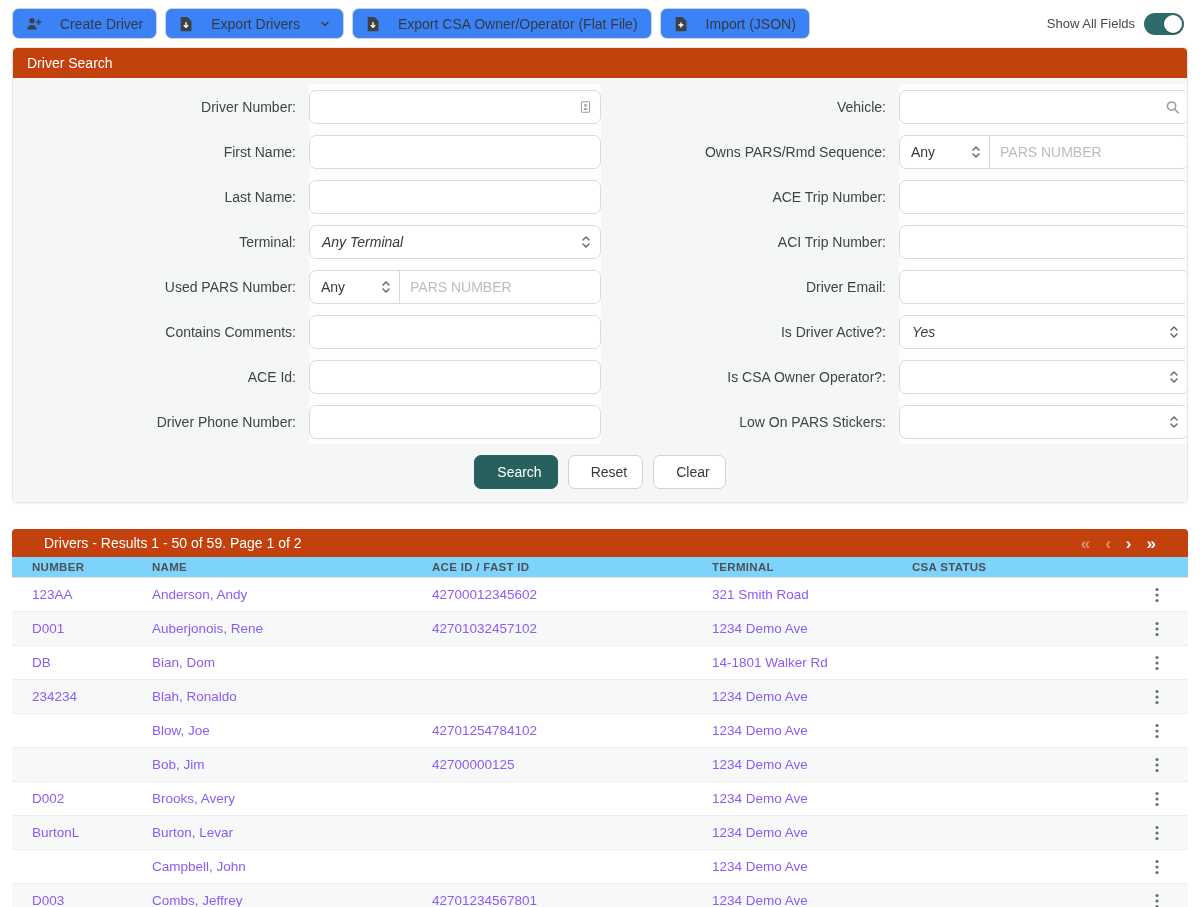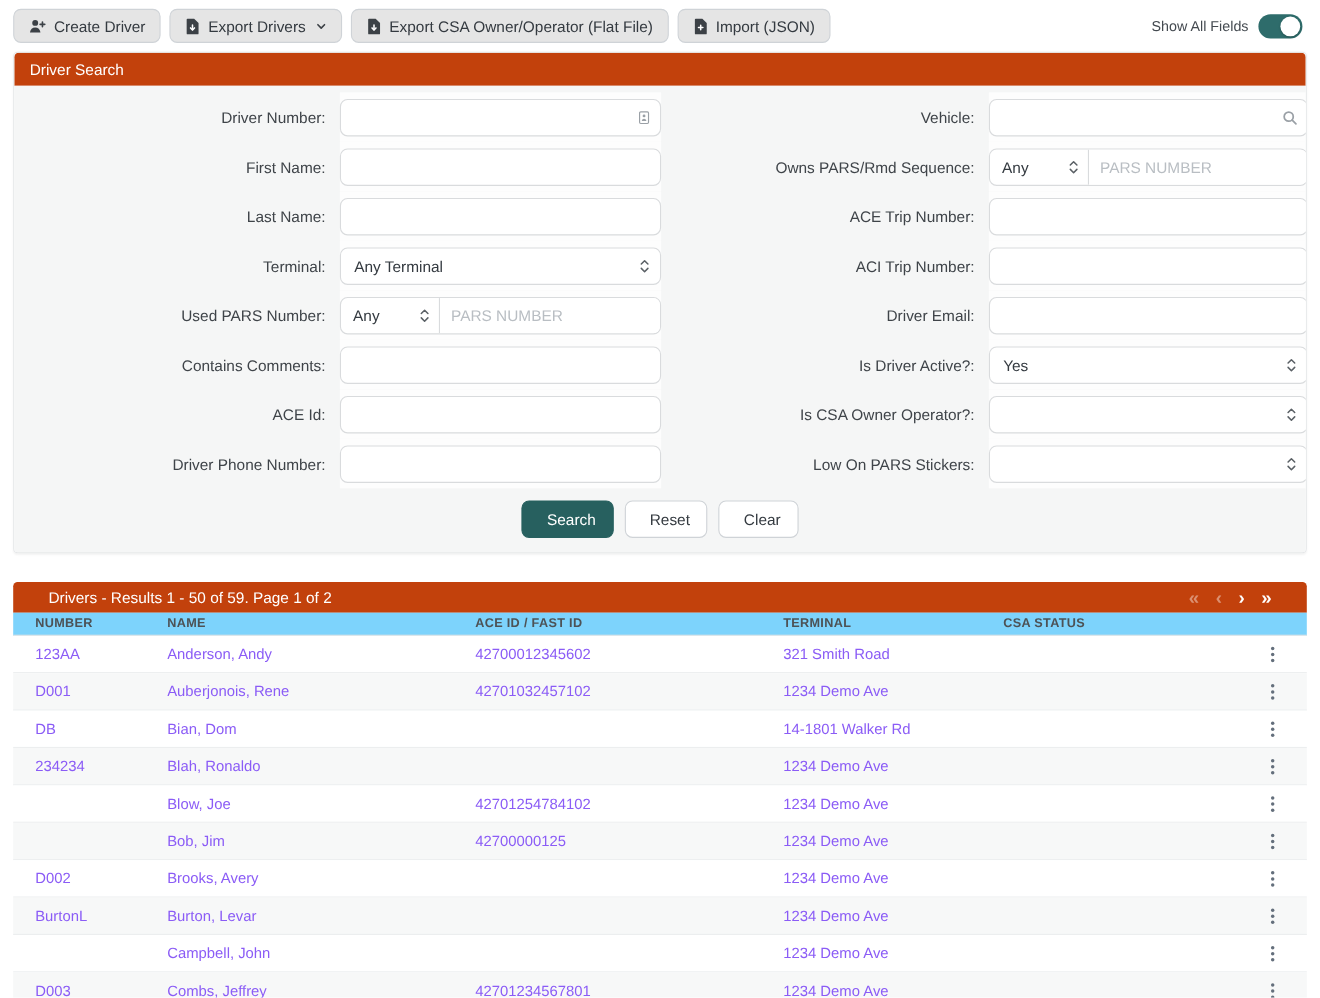--- a/index.html
+++ b/index.html
@@ -3,21 +3,21 @@
 <meta charset="utf-8">
 <style>
   * { margin:0; padding:0; box-sizing:border-box; }
   html,body { background:#fff; }
   body { font-family:"Liberation Sans", sans-serif; color:#3b4045; }
   .app { width:1200px; height:907px; overflow:hidden; background:#fff; position:relative; }
 
   
   .toolbar { display:flex; align-items:center; justify-content:space-between; padding:8px 12px 8px 12px; }
   .toolbar-buttons { display:flex; gap:8px; }
-  .tbtn { display:flex; align-items:center; gap:7px; background:#e5e5e5; border:1px solid #cfd3d7;
+  .tbtn { display:flex; align-items:center; gap:18px; background:#3b82f6; border:1px solid #cfd3d7;
           border-radius:7px; padding:6px 13px; font-size:14px; color:#343a40; cursor:pointer;
           font-family:"Liberation Sans", sans-serif; height:31px; }
   .tbtn .icon { display:flex; align-items:center; }
   .toolbar-right { display:flex; align-items:center; gap:9px; padding-right:4px; }
   .toggle-label { font-size:13px; color:#444a50; }
   .toggle { width:40px; height:22px; border-radius:11px; background:#2e6c6b; display:inline-block;
             position:relative; cursor:pointer; }
   .toggle .knob { position:absolute; top:2px; right:2px; width:18px; height:18px; border-radius:50%;
                   background:#fff; box-shadow:0 1px 2px rgba(0,0,0,.25); }
 
@@ -39,21 +39,21 @@
 
   .inp-wrap { position:relative; width:100%; }
   .inp { width:100%; height:34px; border:1px solid #d9dbdd; border-radius:7px; background:#fff;
          padding:0 10px; font-size:14px; color:#343a40; font-family:"Liberation Sans", sans-serif; outline:none; }
   .inp::placeholder { color:#b9bec3; }
   .inp.has-icon { padding-right:30px; }
   .inp-icon { position:absolute; right:9px; top:50%; transform:translateY(-50%); display:flex; color:#9aa0a6; }
 
   .sel { width:100%; height:34px; border:1px solid #d9dbdd; border-radius:7px; background:#fff;
          display:flex; align-items:center; justify-content:space-between; padding:0 9px 0 12px;
-         font-size:14px; color:#343a40; cursor:pointer; }
+         font-size:14px; color:#343a40; cursor:pointer;font-style:italic; }
   .sel .chev { display:flex; }
 
   .pars-group { width:100%; height:34px; border:1px solid #d9dbdd; border-radius:7px; background:#fff;
                 display:flex; overflow:hidden; }
   .pars-select { width:90px; flex:0 0 90px; border-right:1px solid #d9dbdd; display:flex; align-items:center;
                  justify-content:space-between; padding:0 8px 0 11px; font-size:14px; color:#343a40; cursor:pointer; }
   .pars-input { flex:1; border:none; outline:none; padding:0 10px; font-size:14px; color:#343a40;
                 font-family:"Liberation Sans", sans-serif; }
   .pars-input::placeholder { color:#b9bec3; }
 

